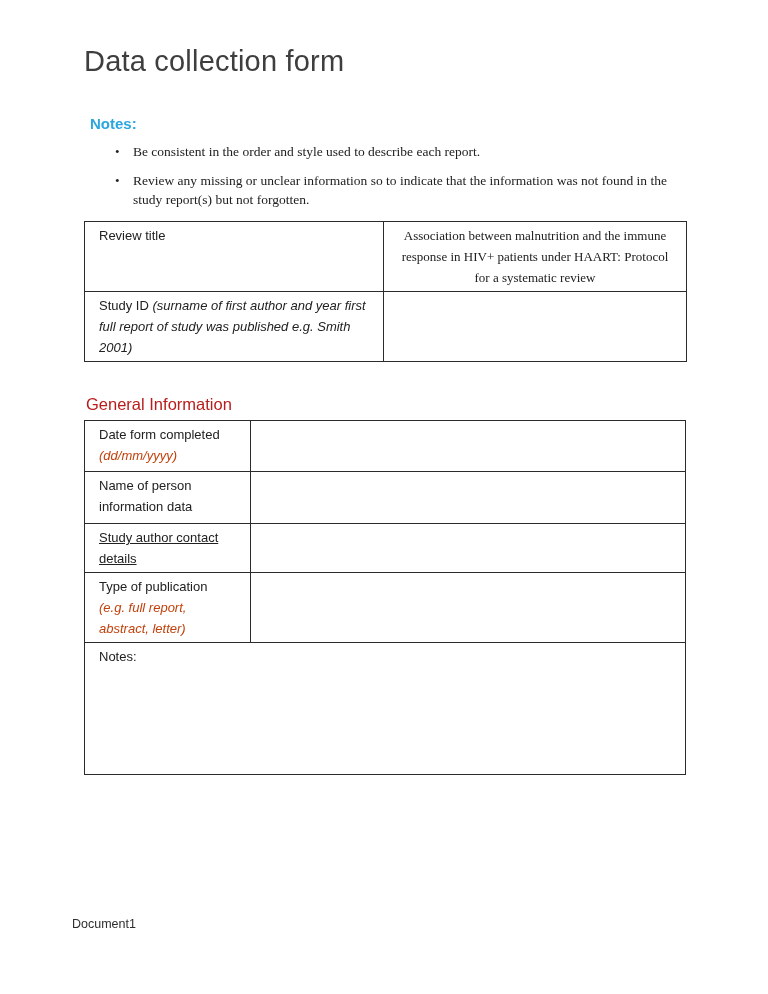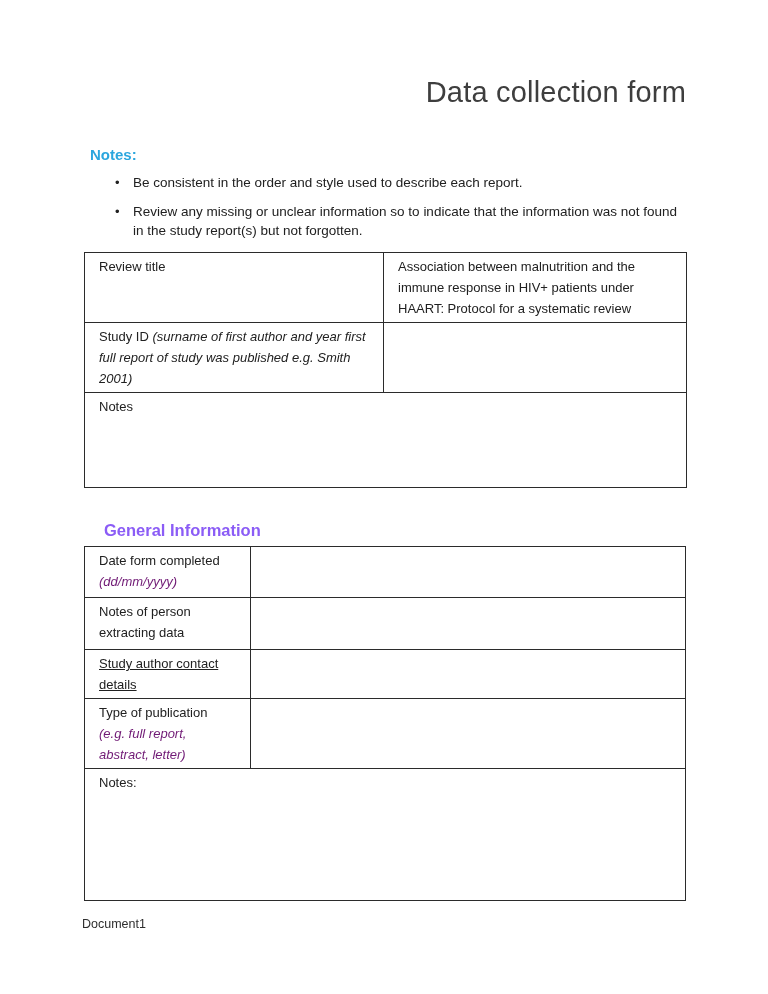--- a/index.html
+++ b/index.html
@@ -10,22 +10,22 @@
     font-family: "Liberation Sans", "DejaVu Sans", sans-serif;
     color: #212121;
     overflow: hidden;
   }
   .content {
     position: relative;
     width: 602px;
     margin-left: 84px;
   }
   .doc-title {
-    margin-top: 74px;
-    text-align: right;
+    margin-top: 43px;
+    text-align: left;
     font-size: 29px;
     font-weight: 400;
     line-height: 36px;
     color: #3e3e3e;
     letter-spacing: 0.2px;
   }
   .notes-heading {
     margin-top: 34px;
     margin-left: 6px;
     font-size: 15px;
@@ -37,20 +37,21 @@
     list-style: none;
     margin-top: 8px;
     padding-left: 31px;
   }
   ul.bullet-list li {
     position: relative;
     padding-left: 18px;
     font-size: 13.5px;
     line-height: 19px;
     color: #212121;
+    font-family: Liberation Serif, serif;
   }
   ul.bullet-list li + li { margin-top: 10px; }
   ul.bullet-list li::before {
     content: "\2022";
     position: absolute;
     left: 0;
     top: 0;
     font-size: 13px;
   }
   table.doc-table {
@@ -66,48 +67,48 @@
     line-height: 21px;
     color: #212121;
     overflow: hidden;
   }
   .t1 { margin-top: 12px; }
   .t1 .col-l { width: 299px; }
   .t1 .col-r { width: 303px; }
   .t1 .r1 td { height: 54px; }
   .t1 .r2 td { height: 51px; margin-top: 40px; }
   .t1 .r3 td { height: 95px; }
-  .t1 .value-center { text-align: left; }
+  .t1 .value-center { text-align: center; font-family: Liberation Serif, serif; }
   .hint-inline { font-style: italic; }
   .section-heading {
     margin-top: 32px;
-    margin-left: 20px;
+    margin-left: 2px;
     font-size: 16.5px;
-    font-weight: 700;
+    font-weight: 400;
     line-height: 20px;
-    color: #8b5cf6;
+    color: #b91c1c;
   }
   .t2 { margin-top: 6px; }
   .t2 .col-l { width: 156px; }
   .t2 .col-r { width: 409px; }
   .t2 .r1 td { height: 51px; }
   .t2 .r2 td { height: 52px; }
   .t2 .r3 td { height: 50px; }
   .t2 .r4 td { height: 32px; text-decoration: underline; }
   .t2 .r5 td { height: 66px; }
   .t2 .r6 td { height: 132px; }
   .t2 td { line-height: 20px; }
   .hint-block {
     font-style: italic;
-    color: #701a75;
+    color: #c2410c;
   }
   .hint-gap { }
   .page-footer {
     position: absolute;
-    left: 82px;
+    left: 72px;
     top: 916px;
     font-size: 12.5px;
     line-height: 17px;
     color: #2e2e2e;
   }
 </style>
 </head>
 <body>
 
 <div class="content">
@@ -129,42 +130,37 @@
       </td>
       <td class="col-r value-center">Association between malnutrition and the immune response in HIV+ patients  under HAART: Protocol for a systematic review</td>
     </tr>
     <tr class="r2">
       <td class="col-l">
         <span>Study ID</span>
         <span class="hint-inline">(surname of first author and year first full report of study was published e.g. Smith 2001)</span>
       </td>
       <td class="col-r"></td>
     </tr>
-    <tr class="r3">
-      <td colspan="2">
-        <span>Notes</span>
-      </td>
-    </tr>
   </tbody>
     </table>
 
   <div class="section-heading">General Information</div>
 
   <table class="doc-table t2">
     <tbody>
         <tr class="r1">
       <td class="col-l">
         <div>Date form completed</div>
         <div class="hint-block">(dd/mm/yyyy)</div>
       </td>
       <td class="col-r"></td>
     </tr>
     <tr class="r2">
       <td class="col-l">
-        <div>Notes  of person extracting data</div>
+        <div>Name  of person information data</div>
       </td>
       <td class="col-r"></td>
     </tr>
     <tr class="r4">
       <td class="col-l">
         <div>Study author contact details</div>
       </td>
       <td class="col-r"></td>
     </tr>
     <tr class="r5">

